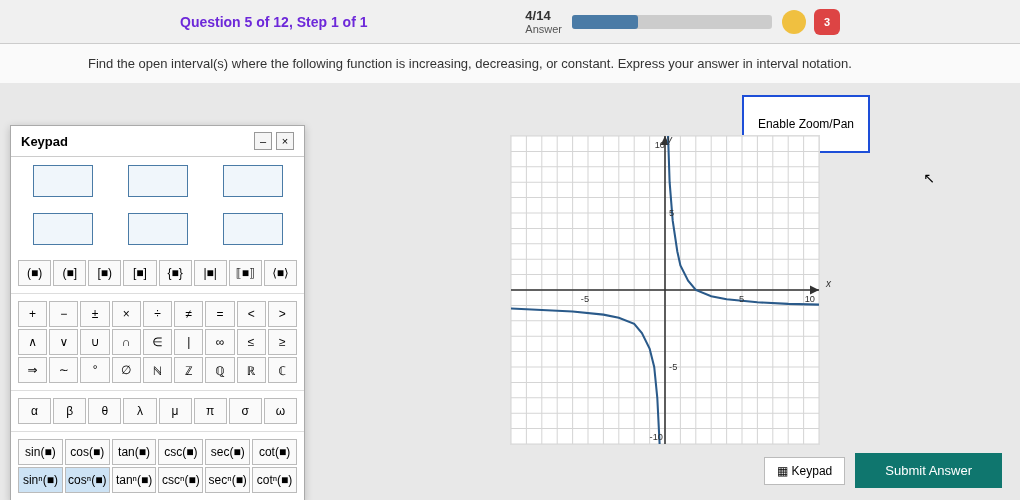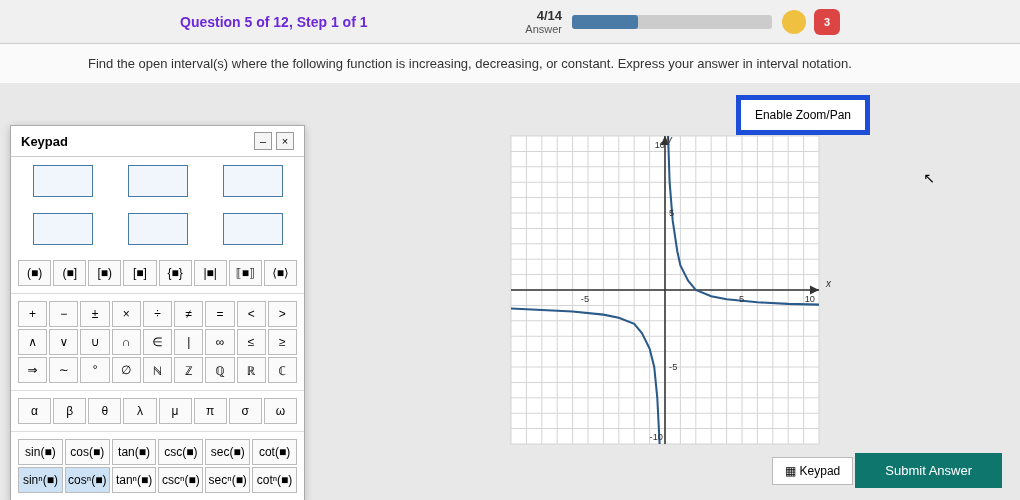--- a/index.html
+++ b/index.html
@@ -1,40 +1,40 @@
 <!DOCTYPE html>
 <html><head>
 <meta charset="utf-8">
 <style>
 *{box-sizing:border-box;margin:0;padding:0;font-family:Arial,sans-serif}
 body{background:#e8e8e8;width:1020px;height:500px;overflow:hidden;position:relative}
 .header{display:flex;align-items:center;padding:8px 180px 8px 180px;background:#f0f0f0;border-bottom:1px solid #ccc}
 .qtitle{font-weight:bold;font-size:14px;color:#6d28d9;flex:1}
-.score{text-align:right;font-size:11px;color:#555;margin-right:10px}
+.score{text-align:left;font-size:11px;color:#555;margin-right:10px}
 .score b{font-size:13px;color:#333}
 .progress{width:200px;height:14px;background:#ccc;border-radius:3px;margin-right:10px}
 .progress-fill{width:33%;height:100%;background:#4a7ba6;border-radius:3px}
 .coin{width:24px;height:24px;background:#f0c040;border-radius:50%;margin-right:8px}
 .heart{width:26px;height:26px;background:#d44;border-radius:6px;color:#fff;font-size:11px;font-weight:bold;display:flex;align-items:center;justify-content:center}
 .prompt{padding:12px 88px;font-size:13px;color:#333;background:#fafafa}
 .graph-area{position:absolute;left:440px;top:95px;width:450px}
-.zoom-btn{position:absolute;right:20px;top:0;padding:8px 14px;background:#fff;border:5px solid #1d4ed8;font-size:12px;cursor:pointer}
+.zoom-btn{position:absolute;right:20px;top:0;padding:20px 14px;background:#fff;border:2px solid #1d4ed8;font-size:12px;cursor:pointer}
 .graph-box{margin-top:40px;width:310px;height:310px;margin-left:70px;border:1px solid #ddd;background:#fff;position:relative}
 .keypad{position:absolute;left:10px;top:125px;width:295px;background:#fff;border:1px solid #aaa;box-shadow:0 2px 8px rgba(0,0,0,.2)}
 .kp-head{display:flex;align-items:center;padding:6px 10px;border-bottom:1px solid #ccc}
 .kp-title{font-weight:bold;font-size:13px;flex:1}
 .kp-close{display:flex;gap:4px}
 .kp-close span{width:18px;height:18px;border:1px solid #999;display:flex;align-items:center;justify-content:center;font-size:11px;cursor:pointer;background:#f5f5f5}
 .kp-section{padding:6px;border-bottom:1px solid #ddd}
 .kp-top{display:flex;gap:8px;justify-content:space-around;padding:8px}
 .tpl{width:60px;height:32px;border:1px solid #4a7ba6;background:#f0f6fb}
 .kp-row{display:flex}
 .kp-row button{flex:1;height:26px;border:1px solid #bbb;background:#fafafa;font-size:12px;cursor:pointer;margin:1px}
 .kp-row button.sel{background:#cde3f5}
-.bottom-bar{position:absolute;right:18px;bottom:12px;display:flex;gap:2px;align-items:center}
+.bottom-bar{position:absolute;right:18px;bottom:12px;display:flex;gap:10px;align-items:center}
 .kp-toggle{padding:6px 12px;background:#fff;border:1px solid #bbb;font-size:12px;cursor:pointer}
 .submit{padding:10px 30px;background:#0f766e;color:#fff;border:none;font-size:13px;cursor:pointer}
 .axis-lbl{position:absolute;font-size:10px;font-style:italic;color:#333}
 .cursor{position:absolute;right:85px;top:170px;font-size:14px}
 svg .gridline{stroke:#d5d5d5;stroke-width:1}
 svg .axis{stroke:#333;stroke-width:1.5}
 svg .curve{stroke:#2a5a8a;stroke-width:2;fill:none}
 svg .tick{font-size:9px;fill:#333}
 </style>
 </head>

